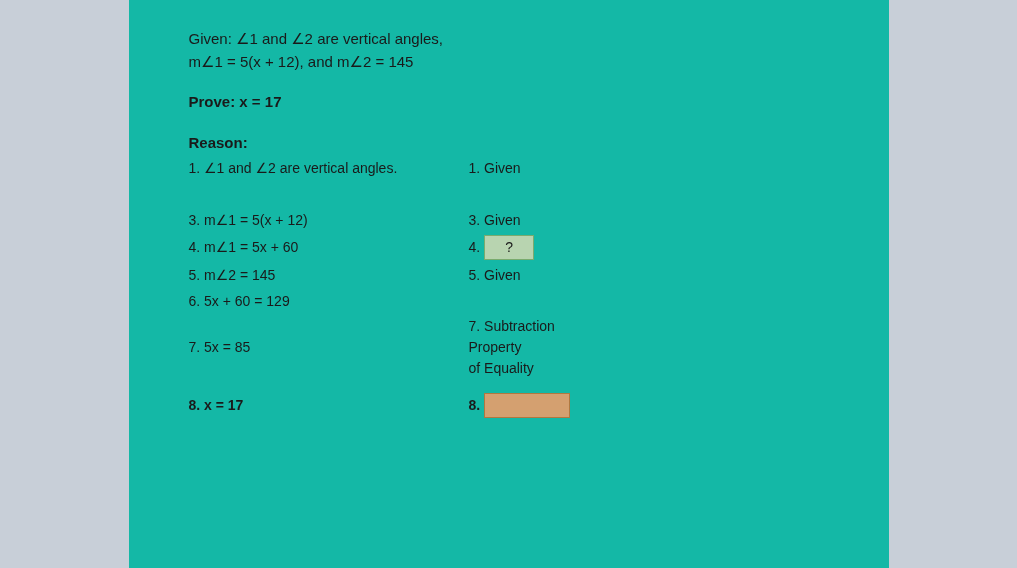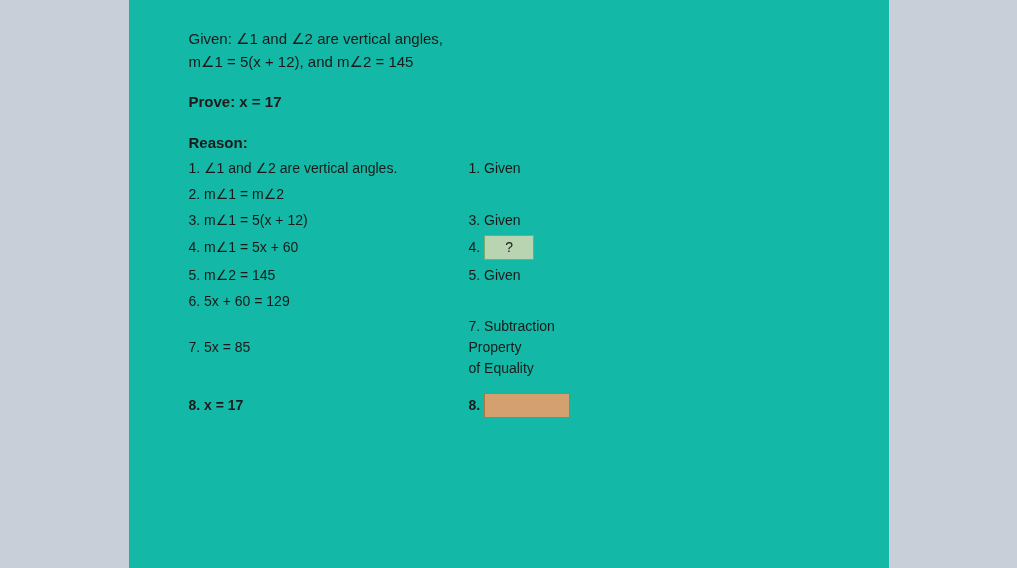--- a/index.html
+++ b/index.html
@@ -125,21 +125,20 @@
     <div class="proof-header">
       <div class="col-reason">Reason:</div>
     </div>
 
     <div class="proof-row">
       <div class="statement-cell">1. ∠1 and ∠2 are vertical angles.</div>
       <div class="reason-cell">1. Given</div>
     </div>
 
     <div class="proof-row">
-      <div class="statement-cell">2. m∠1 = m∠2</div>
     </div>
 
     <div class="proof-row">
       <div class="statement-cell">3. m∠1 = 5(x + 12)</div>
       <div class="reason-cell">3. Given</div>
     </div>
 
     <div class="proof-row">
       <div class="statement-cell">4. m∠1 = 5x + 60</div>
       <div class="reason-cell">

